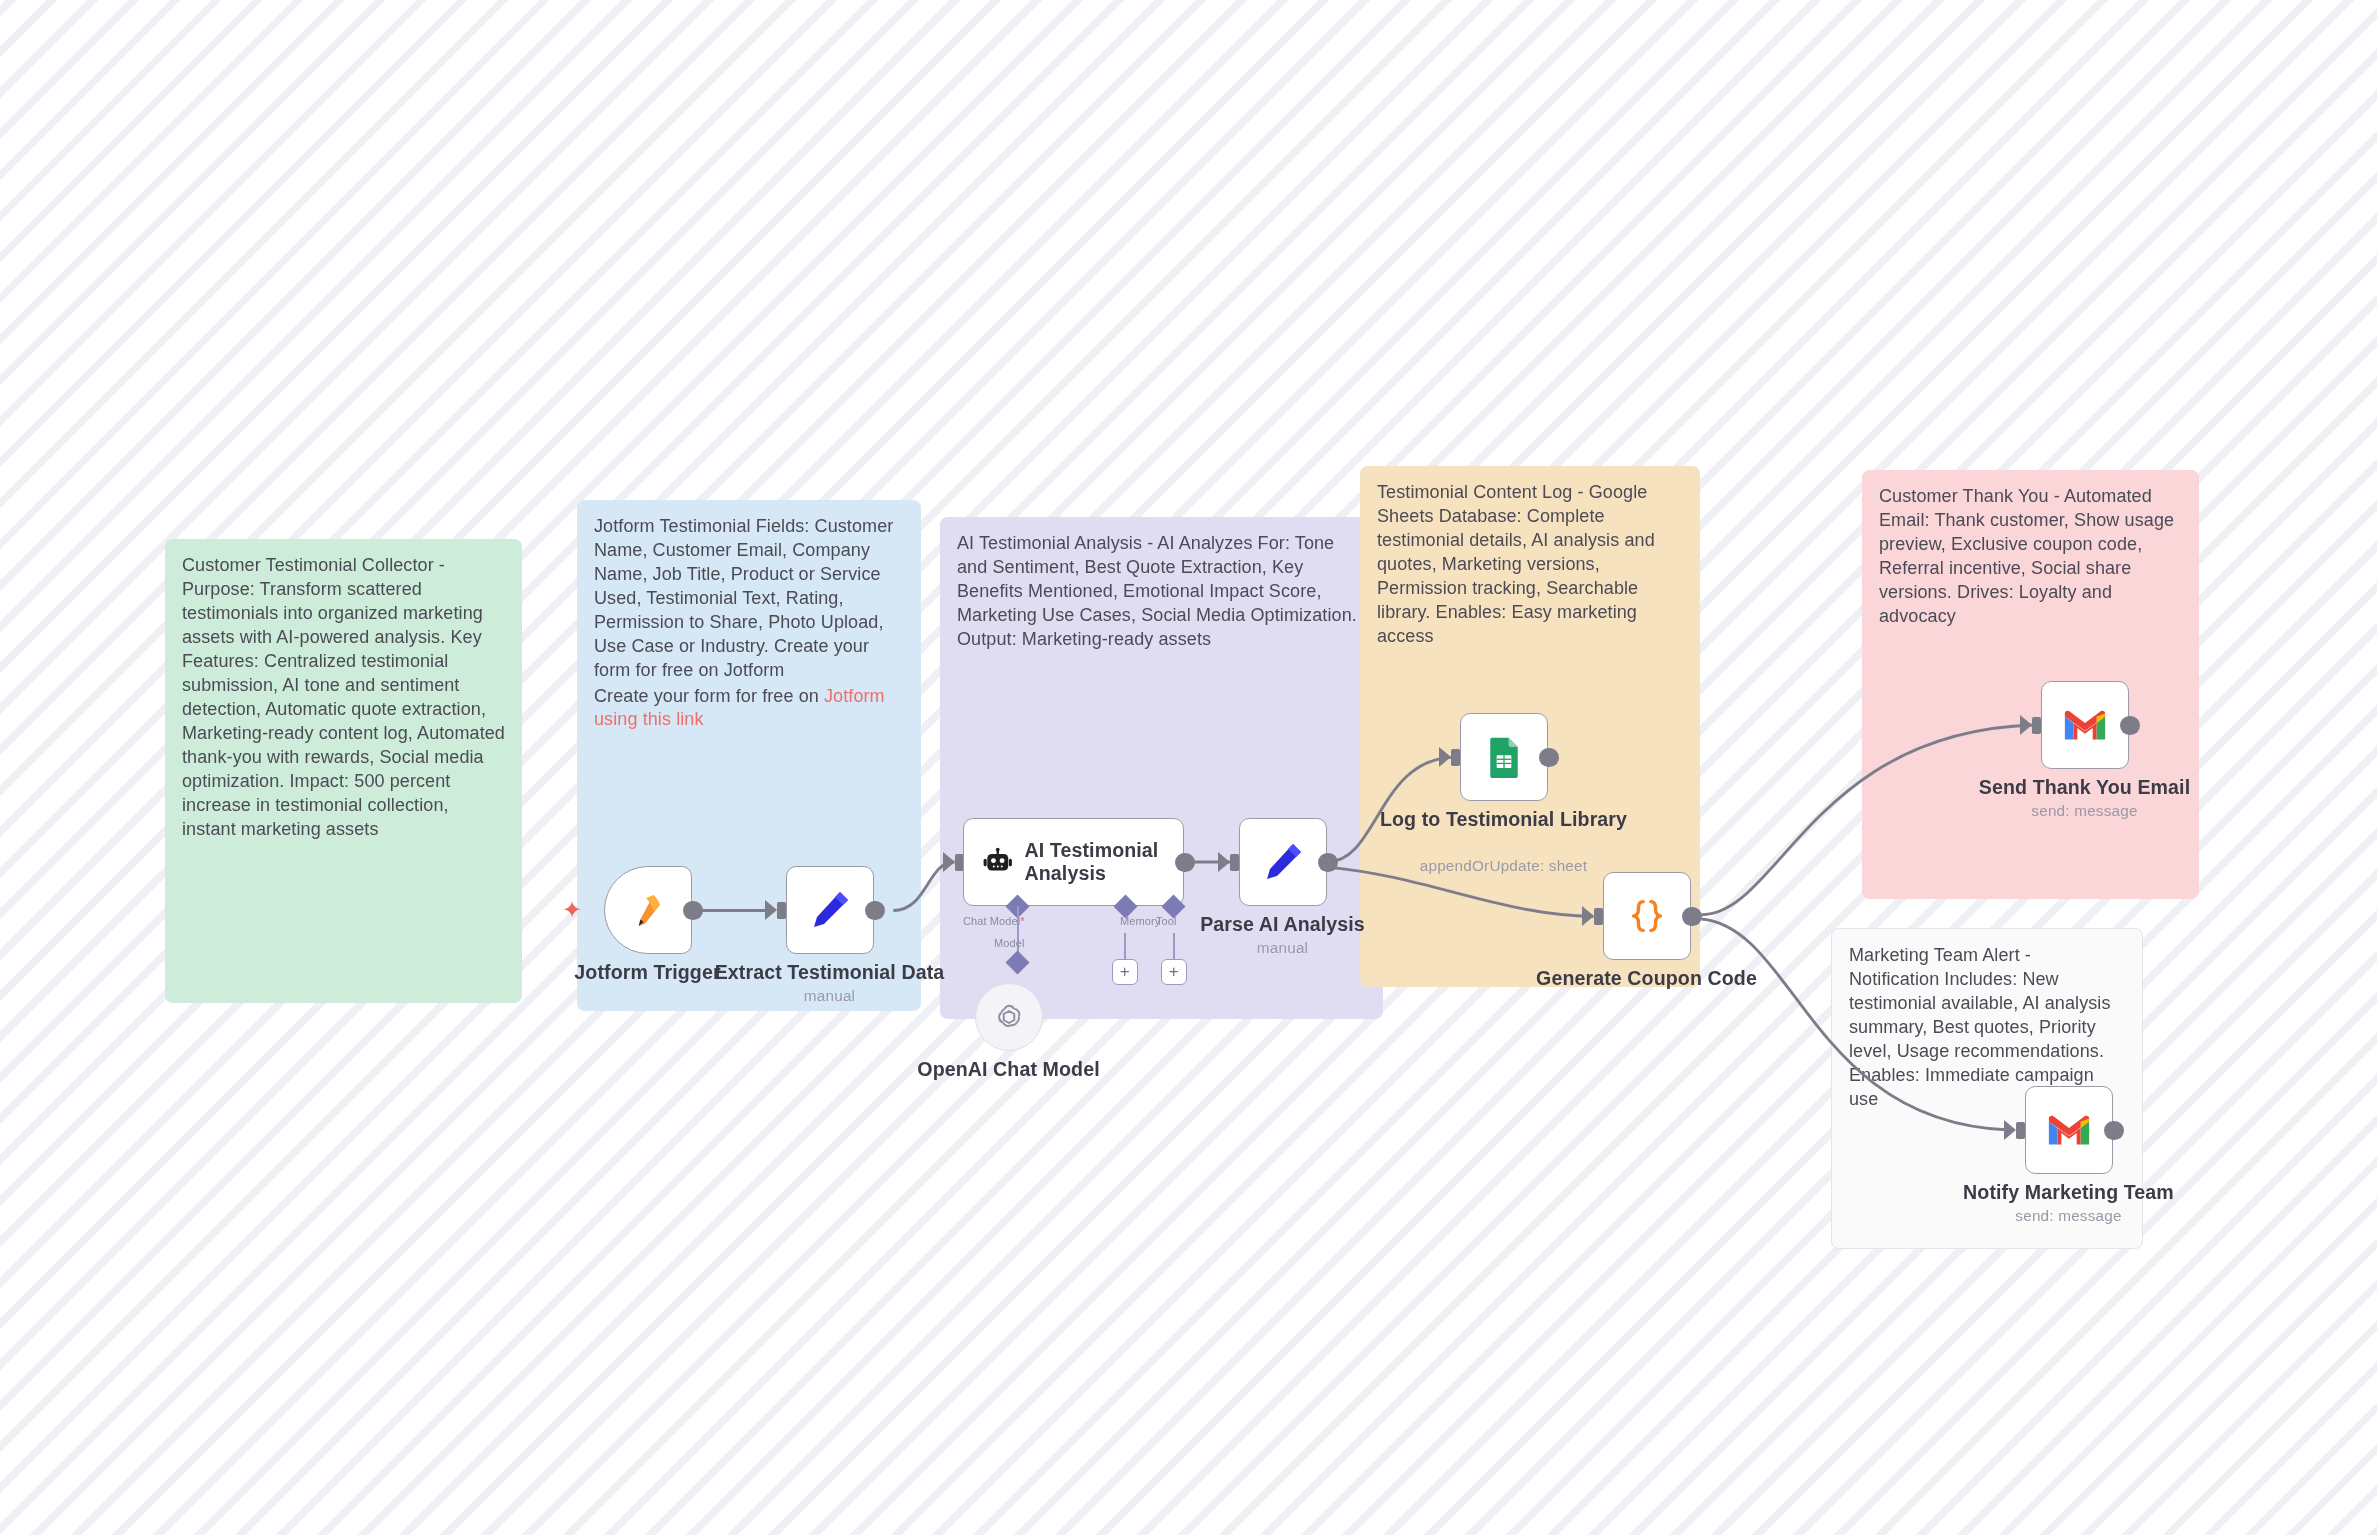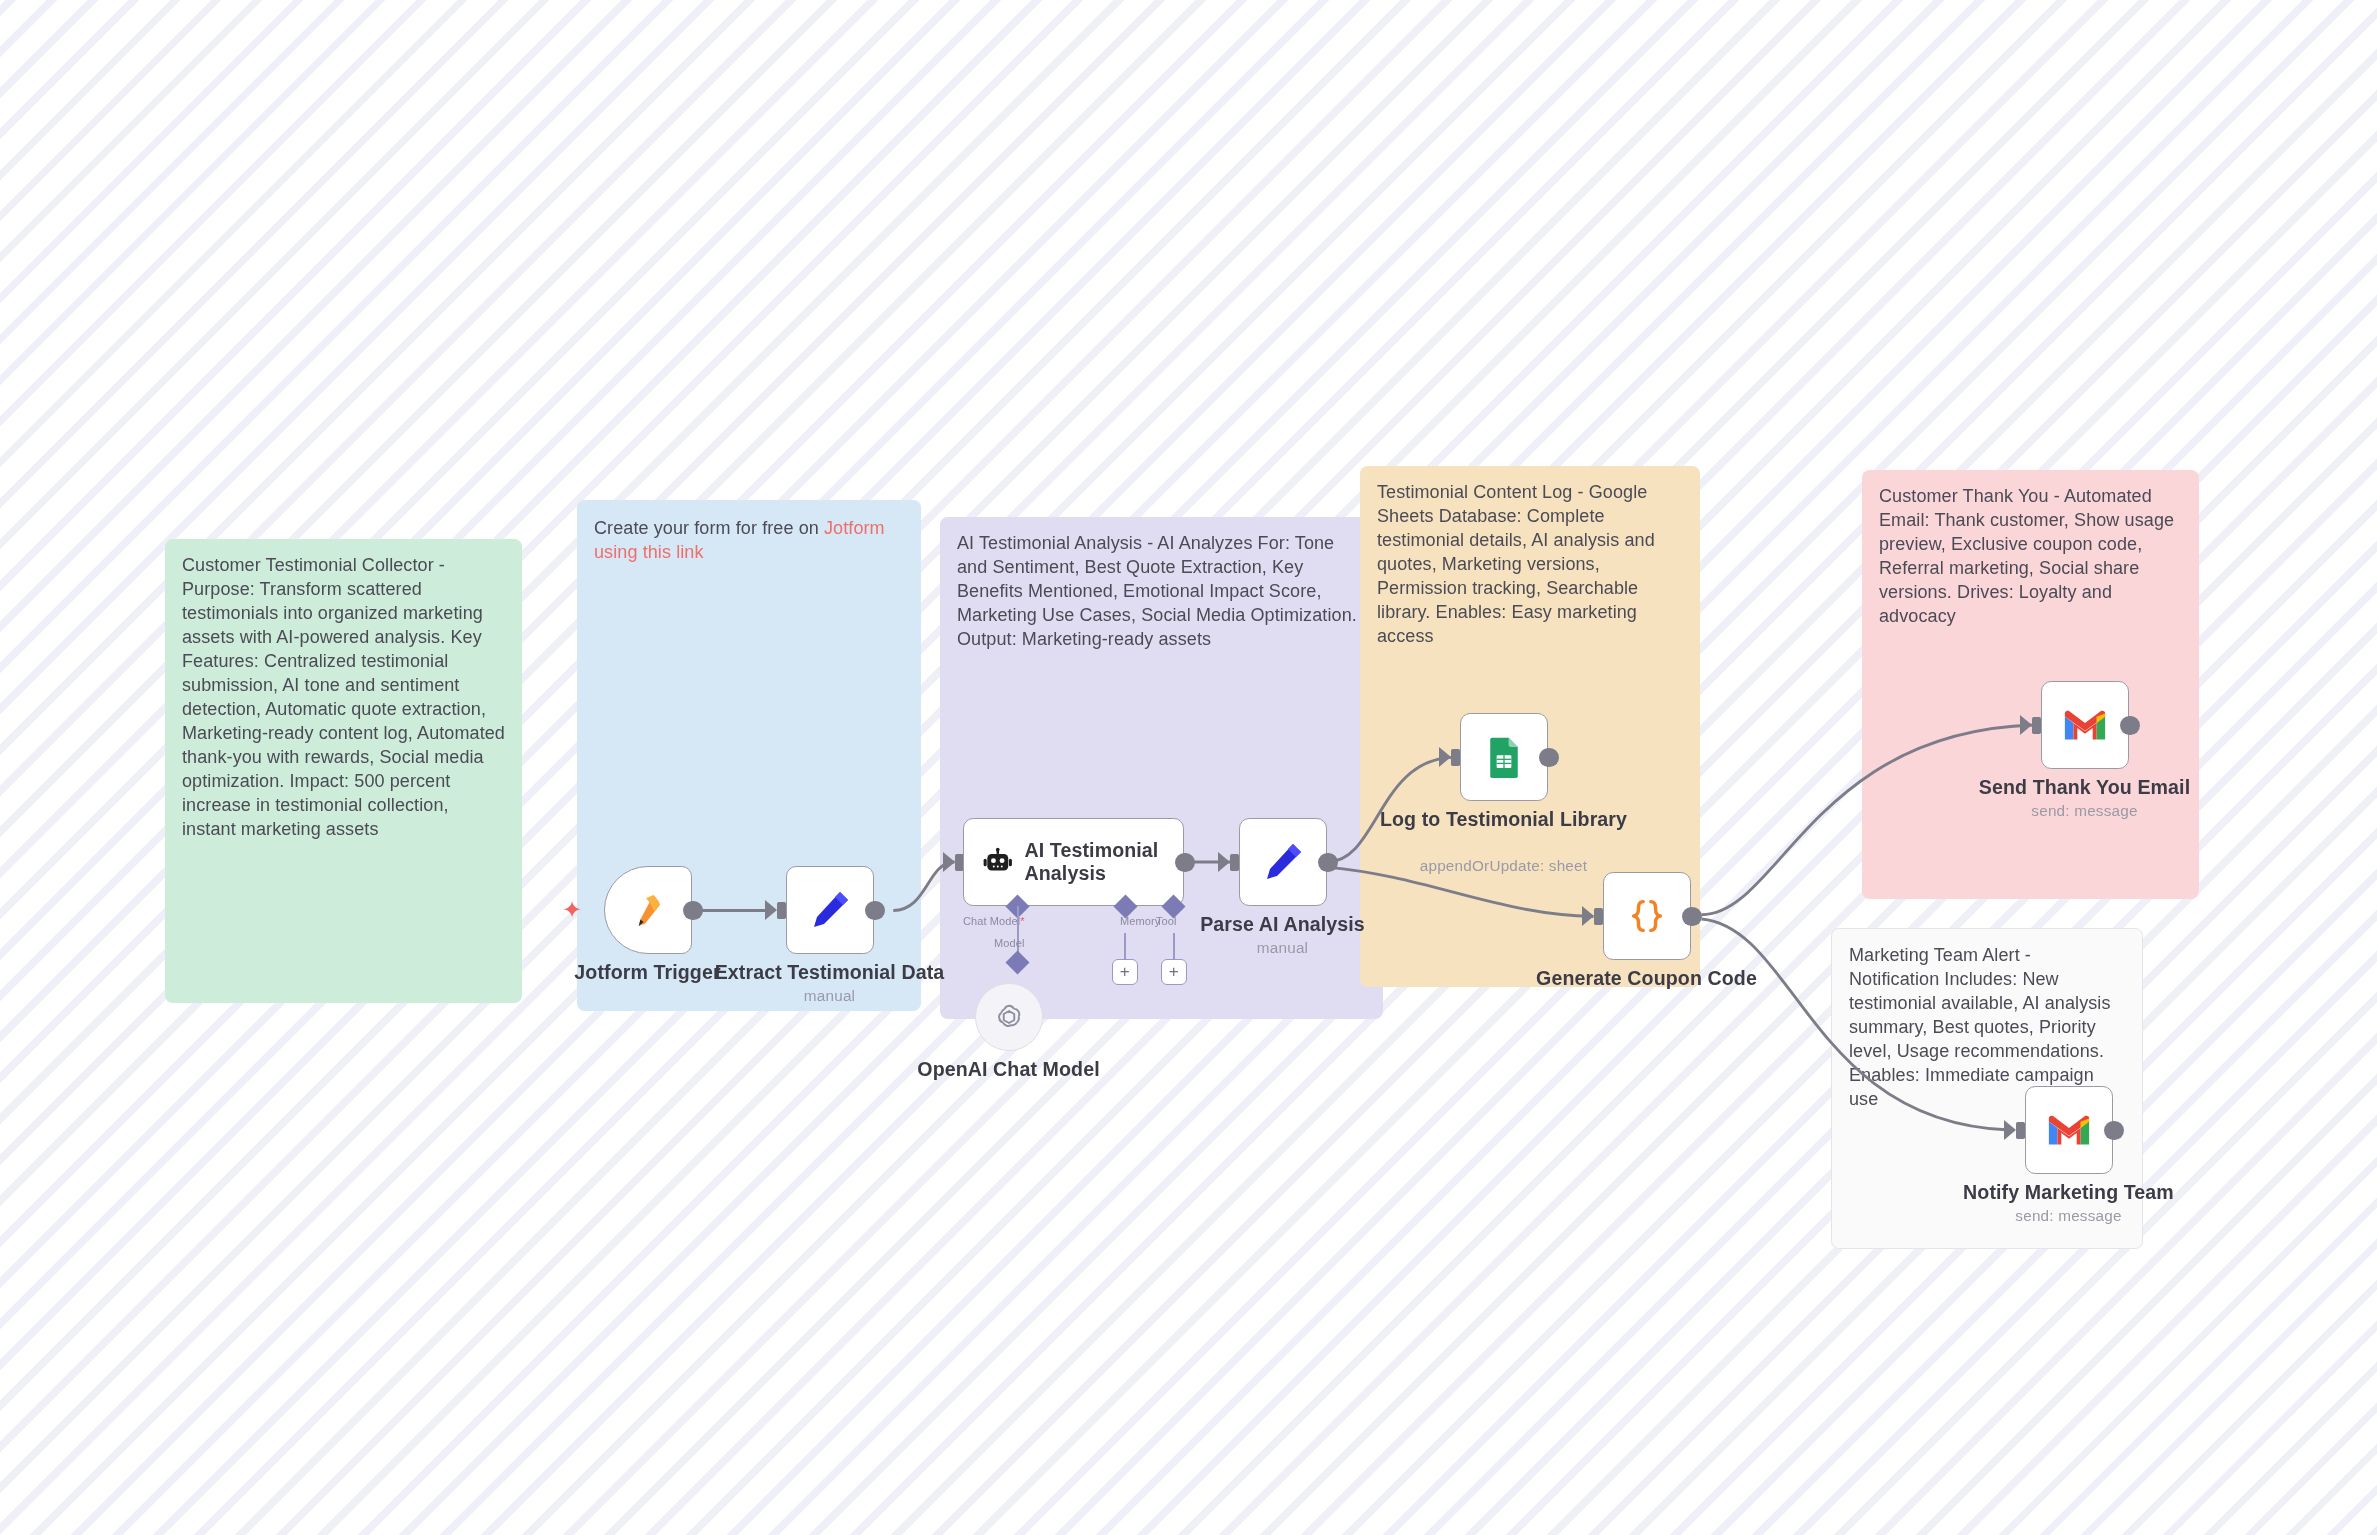--- a/index.html
+++ b/index.html
@@ -207,35 +207,36 @@
 </head>
 <body>
 
 <div id="canvas">
 
   <div class="sticky sticky-green" style="left:165px; top:529px; width:357px; height:464px;margin-top:10px;">
     <p>Customer Testimonial Collector - Purpose: Transform scattered testimonials into organized marketing assets with AI-powered analysis. Key Features: Centralized testimonial submission, AI tone and sentiment detection, Automatic quote extraction, Marketing-ready content log, Automated thank-you with rewards, Social media optimization. Impact: 500 percent increase in testimonial collection, instant marketing assets</p>
   </div>
 
   <div class="sticky sticky-blue" style="left:577px; top:500px; width:344px; height:511px;">
+    <p>Jotform Testimonial Fields: Customer Name, Customer Email, Company Name, Job Title, Product or Service Used, Testimonial Text, Rating, Permission to Share, Photo Upload, Use Case or Industry. Create your form for free on Jotform</p>
     <p style="margin-top:1.7px;">
       <span>Create your form for free on </span><span class="sticky-link">Jotform using this link</span>
     </p>
   </div>
 
   <div class="sticky sticky-purple" style="left:940px; top:517px; width:443px; height:502px;">
     <p>AI Testimonial Analysis - AI Analyzes For: Tone and Sentiment, Best Quote Extraction, Key Benefits Mentioned, Emotional Impact Score, Marketing Use Cases, Social Media Optimization. Output: Marketing-ready assets</p>
   </div>
 
   <div class="sticky sticky-orange" style="left:1360px; top:466px; width:340px; height:521px;">
     <p>Testimonial Content Log - Google Sheets Database: Complete testimonial details, AI analysis and quotes, Marketing versions, Permission tracking, Searchable library. Enables: Easy marketing access</p>
   </div>
 
   <div class="sticky sticky-pink" style="left:1862px; top:470px; width:337px; height:429px;">
-    <p>Customer Thank You - Automated Email: Thank customer, Show usage preview, Exclusive coupon code, Referral marketing, Social share versions. Drives: Loyalty and advocacy</p>
+    <p>Customer Thank You - Automated Email: Thank customer, Show usage preview, Exclusive coupon code, Referral incentive, Social share versions. Drives: Loyalty and advocacy</p>
   </div>
 
   <div class="sticky sticky-white" style="left:1831px; top:928px; width:312px; height:321px;">
     <p>Marketing Team Alert - Notification Includes: New testimonial available, AI analysis summary, Best quotes, Priority level, Usage recommendations. Enables: Immediate campaign use</p>
   </div>
 
   <svg id="edges" viewBox="0 0 2794 1805" xmlns="http://www.w3.org/2000/svg">
     <g fill="none" stroke="#7d7d89" stroke-width="3.4">
 
       <path d="M 820 1070 L 900 1070"></path>

